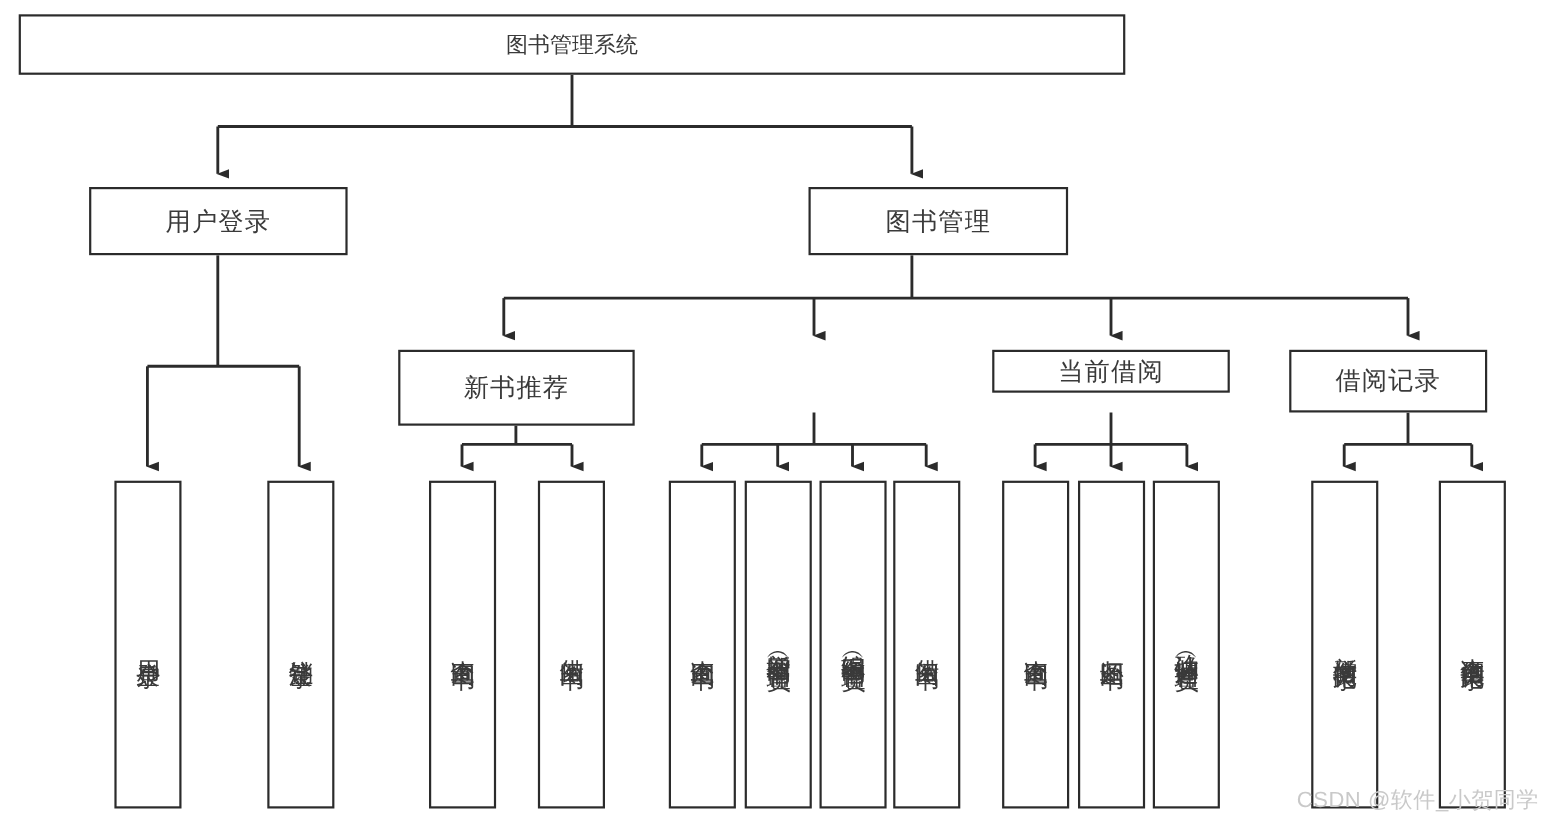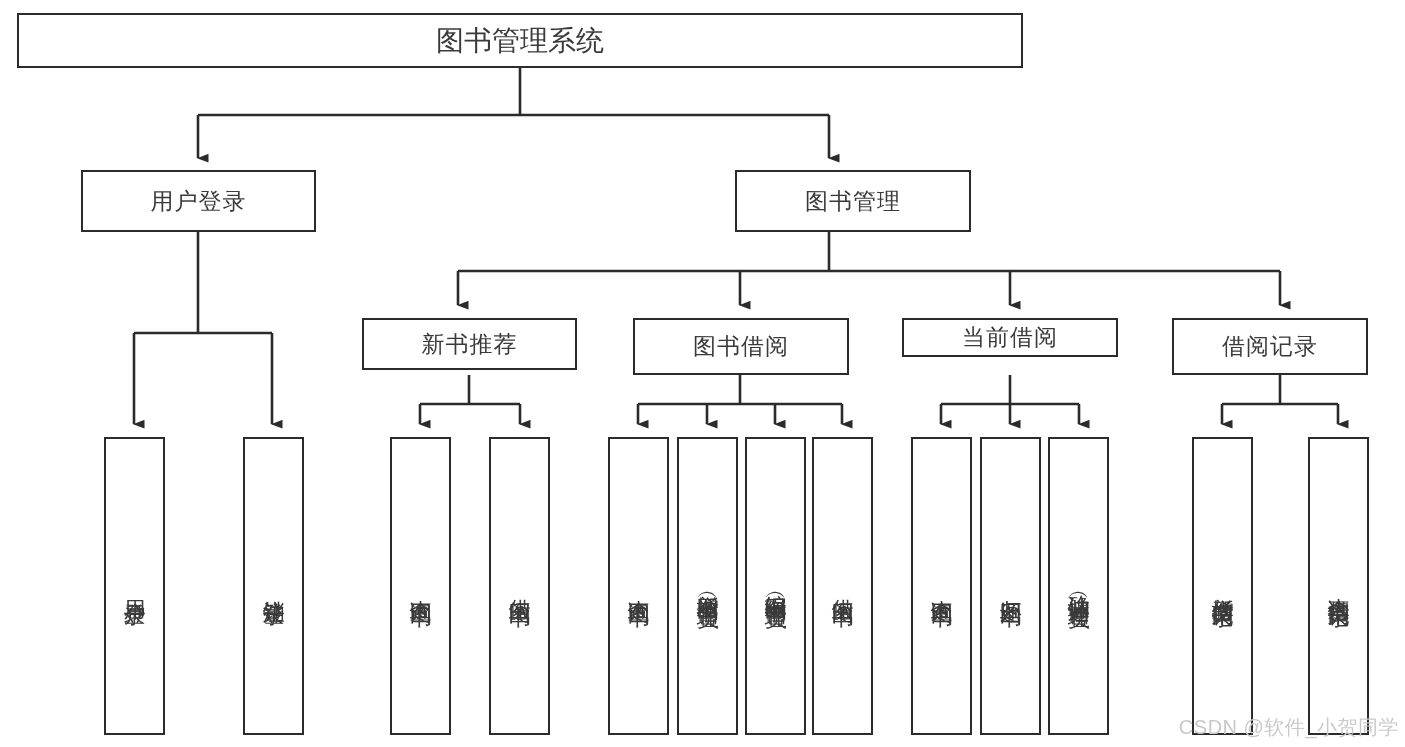--- a/index.html
+++ b/index.html
@@ -2,21 +2,21 @@
 <html><head>
 <meta charset="utf-8">
 <style>
   html,body{margin:0;padding:0;background:#ffffff;}
   body{font-family:"Liberation Sans","DejaVu Sans",sans-serif;}
   #stage{position:relative;width:1405px;height:747px;background:#ffffff;overflow:hidden;}
   svg#wires{position:absolute;left:0;top:0;width:1405px;height:747px;}
   .node{position:absolute;box-sizing:border-box;background:#ffffff;border:2.5px solid #2b2b2b;
         display:flex;align-items:center;justify-content:center;color:#3a3a3a;}
   .node.h{font-size:23px;letter-spacing:1px;}
-  .node.root{font-size:28px;}
+  .node.root{font-size:20px;}
   .leaf{position:absolute;box-sizing:border-box;background:#ffffff;border:2.5px solid #2b2b2b;
         display:flex;align-items:center;justify-content:center;}
   .leaf span{writing-mode:vertical-rl;text-orientation:upright;font-size:22px;line-height:1.12;
              color:#3a3a3a;letter-spacing:2px;white-space:nowrap;}
   .wm{position:absolute;right:6px;bottom:6px;font-size:20px;color:#c9c9c9;letter-spacing:.5px;
       white-space:nowrap;}
 </style>
 </head>
 <body>
 
@@ -76,30 +76,27 @@
     <span>图书管理系统</span>
   </div>
 
   <div class="node h" style="left:81px;top:170px;width:235px;height:62px;">
     <span>用户登录</span>
   </div>
   <div class="node h" style="left:711px;top:170px;width:236px;height:62px;margin-left:24px;">
     <span>图书管理</span>
   </div>
 
-  <div class="node h" style="left:362px;top:318px;width:215px;height:52px;">
+  <div class="node h" style="left:362px;top:318px;width:215px;height:69px;">
     <span>新书推荐</span>
-  </div>
-  <div class="node h" style="left:633px;top:318px;width:216px;height:57px;">
-    <span>图书借阅</span>
   </div>
   <div class="node h" style="left:902px;top:318px;width:216px;height:39px;">
     <span>当前借阅</span>
   </div>
-  <div class="node h" style="left:1172px;top:318px;width:196px;height:57px;">
+  <div class="node h" style="left:1172px;top:318px;width:180px;height:57px;">
     <span>借阅记录</span>
   </div>
 
   <div class="leaf" style="left:104px;top:437px;width:61px;height:298px;">
     <span>用户登录</span>
   </div>
   <div class="leaf" style="left:243px;top:437px;width:61px;height:298px;">
     <span>注销登录</span>
   </div>
 

